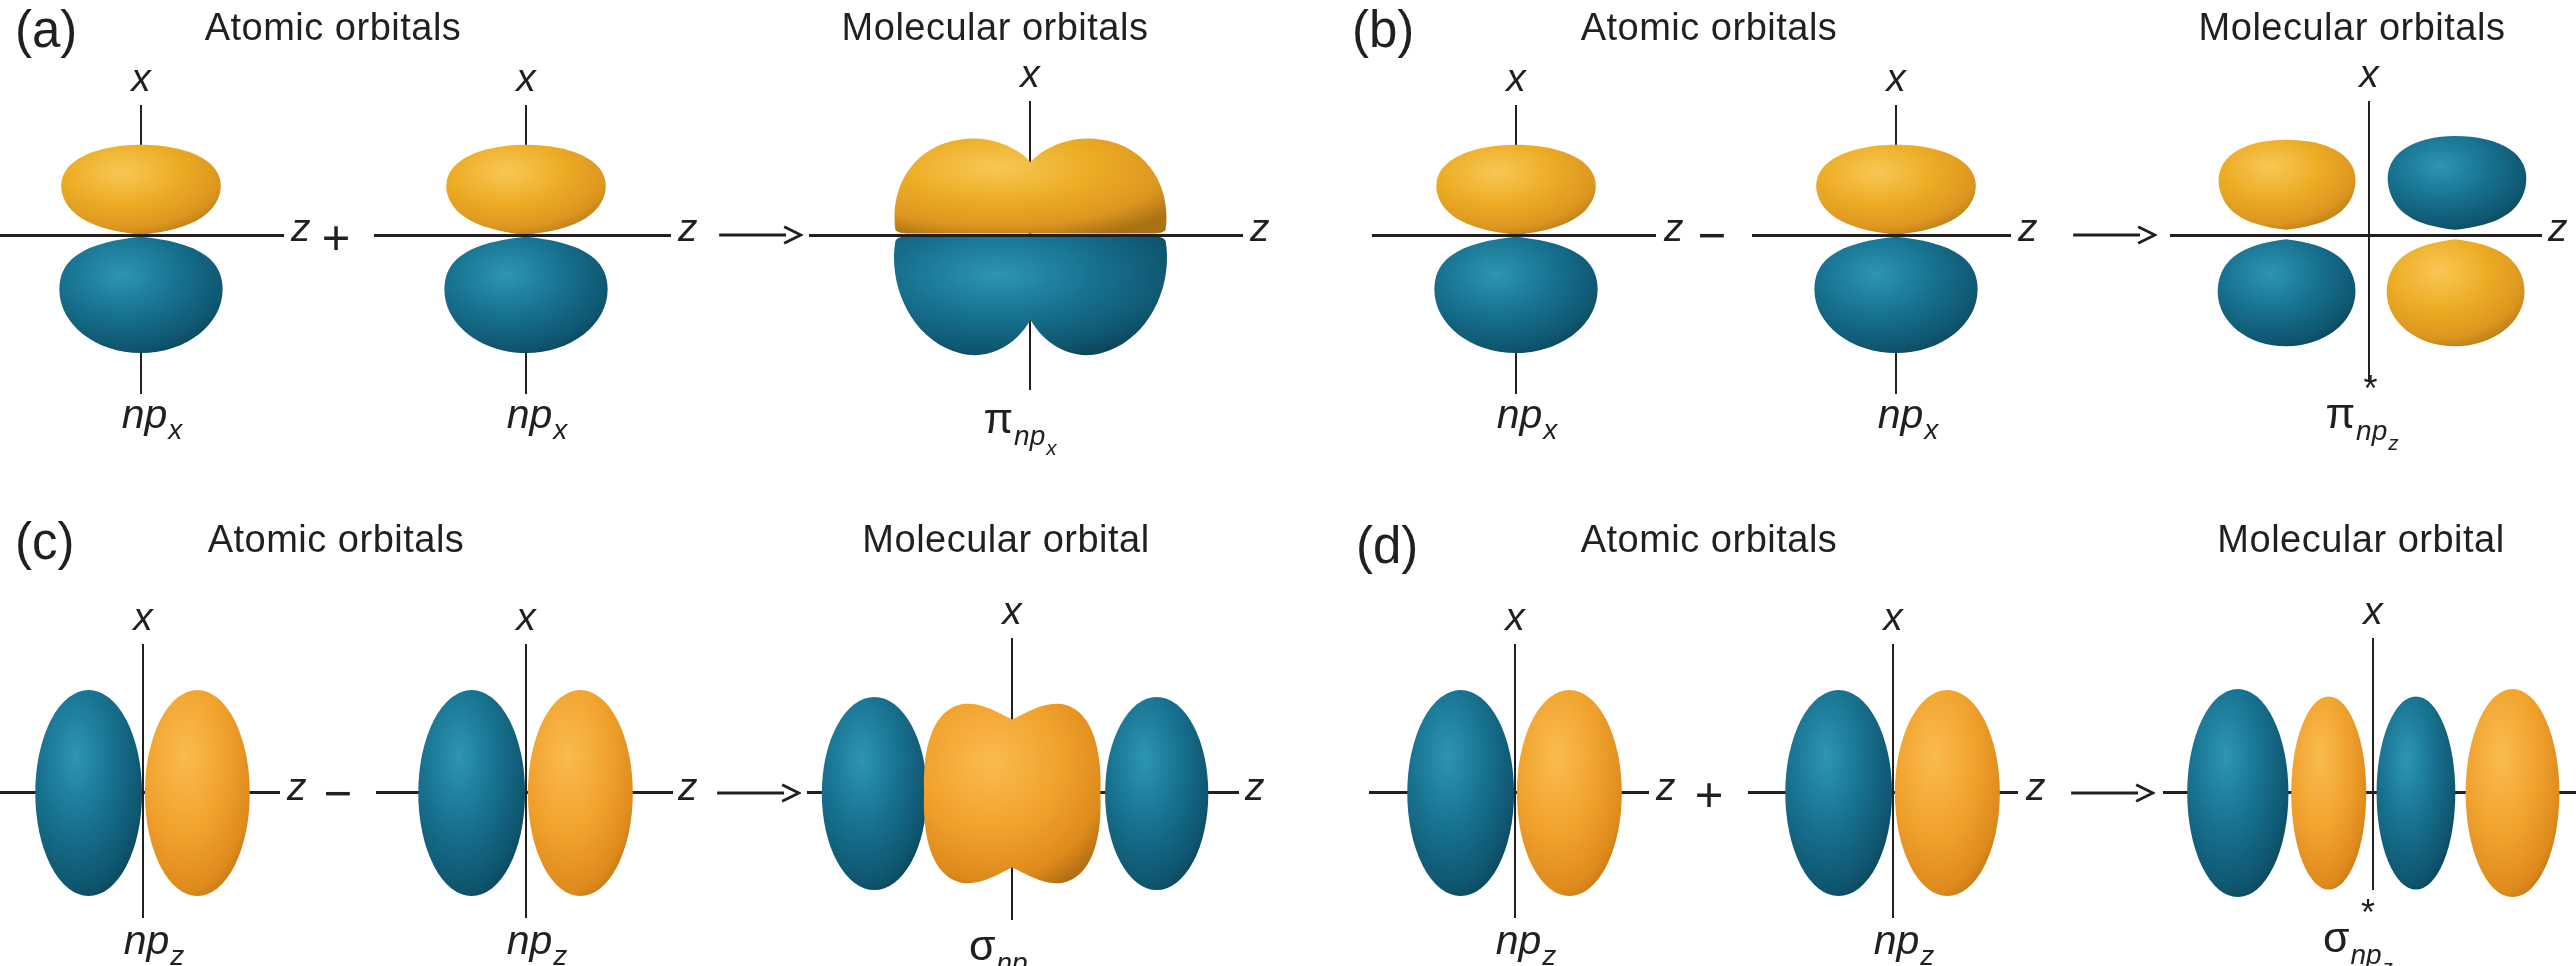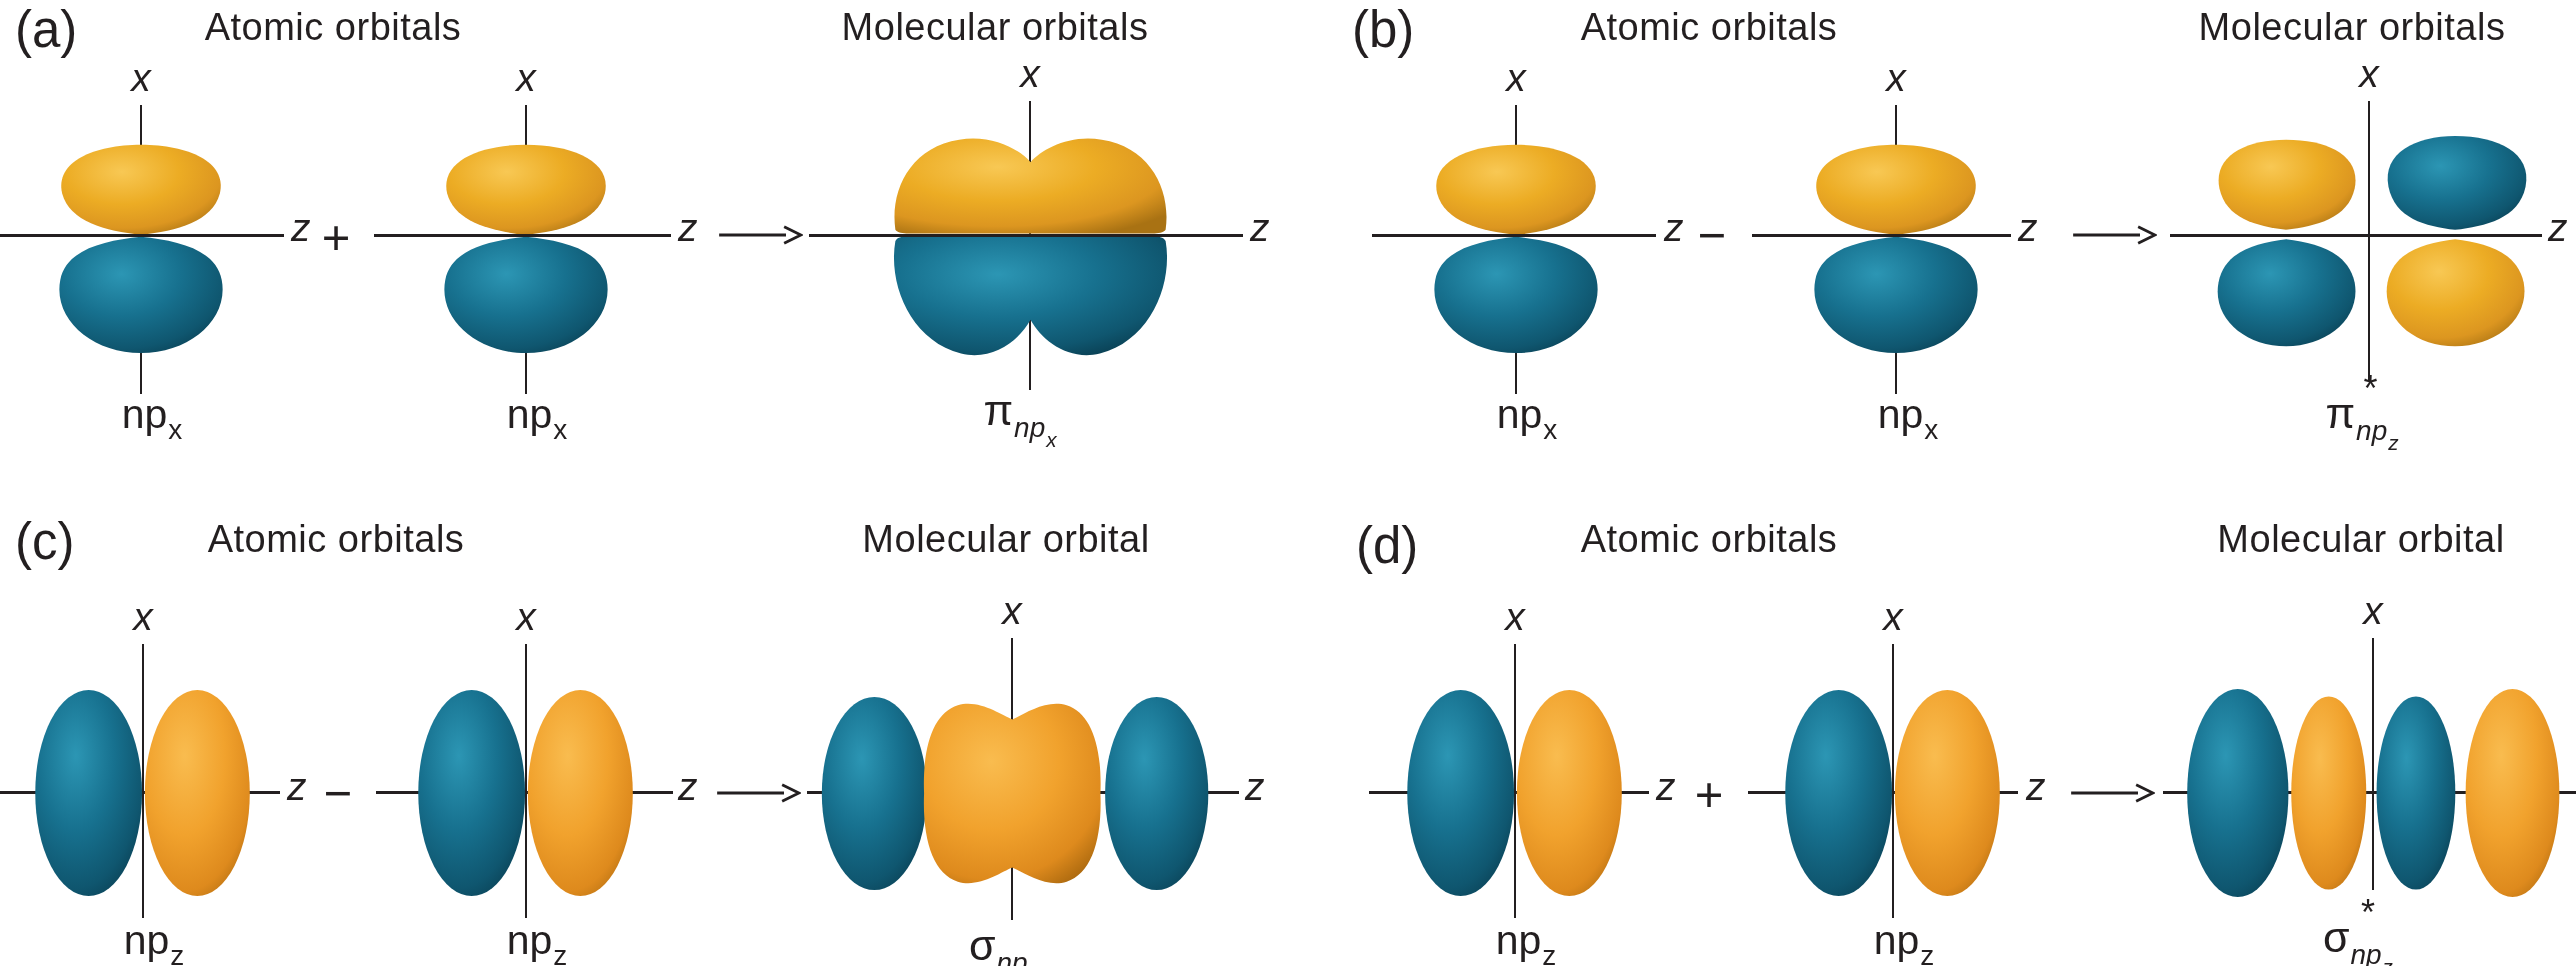--- a/index.html
+++ b/index.html
@@ -4,21 +4,21 @@
 <style>
   html,body{margin:0;padding:0;background:#fff}
   .canvas{position:relative;width:2576px;height:967px;background:#ffffff;overflow:hidden;
           font-family:"Liberation Sans",sans-serif;color:#231f20}
   .t{position:absolute;white-space:nowrap;line-height:1}
   .ctr{transform:translateX(-50%)}
   .title{font-size:38px;letter-spacing:0.5px}
   .plab{font-size:51px}
   .ax{font-size:39px;font-style:italic}
   .op{font-size:49px;transform:translate(-50%,-50%)}
-  .ol{font-size:41px;}
+  .ol{font-size:41px;font-style:italic}
   .ol .s{font-size:28px;position:relative;top:11.3px;margin-left:0.9px}
   .ml{font-size:43px}
   .ml .s1{font-size:28px;font-style:italic;position:relative;top:12.2px;margin-left:0.9px}
   .ml .s2{font-size:20.7px;position:relative;top:9.4px;margin-left:0.9px}
   .star{position:absolute;left:38px;top:-20.7px;font-size:36px;font-style:normal}
   .zl{position:absolute;height:2.8px;background:#231f20;z-index:3}
   .zl.under{z-index:1}
   .xl{position:absolute;width:2.3px;background:#231f20;z-index:1}
   .orb{position:absolute;z-index:2}
   .arrow{position:absolute;z-index:2}
@@ -87,21 +87,21 @@
     <path fill="url(#gT)" d="M98,102 C58,106 18,116 12,148 C4,190 46,226 98,226 C150,226 192,190 184,148 C178,116 138,106 98,102 Z"></path>
   </svg>
 
   <svg class="orb" style="left:886px;top:132px" width="289" height="233" viewBox="0 0 308 248">
     <path fill="url(#gY)" d="M10,104 C4,62 26,16 78,8 C112,2 142,18 154,32 C166,18 196,2 230,8 C282,16 304,62 298,104 C296,107 290,108 284,108 L24,108 C18,108 12,107 10,104 Z"></path>
     <path fill="url(#gT)" d="M10,116 C2,162 26,222 80,236 C114,244 142,222 154,200 C166,222 194,244 228,236 C282,222 306,162 298,116 C296,112 290,111 284,111 L24,111 C18,111 12,112 10,116 Z"></path>
   </svg>
 
   <div class="t ctr ol" style="left:152px;top:394px"><span>np</span><span class="s">x</span></div>
   <div class="t ctr ol" style="left:537px;top:394px"><span>np</span><span class="s">x</span></div>
-  <div class="t ctr ml" style="left:1020px;top:389px"><span class="star"></span><span>π</span><span class="s1"><span>np</span><span class="s2">x</span></span></div>
+  <div class="t ctr ml" style="left:1020px;top:397px"><span class="star"></span><span>π</span><span class="s1"><span>np</span><span class="s2">x</span></span></div>
 
   <div class="t plab" style="left:1352px;top:3.8px">(b)</div>
   <div class="t ctr title" style="left:1709px;top:7.5px">Atomic orbitals</div>
   <div class="t ctr title" style="left:2352px;top:7.5px">Molecular orbitals</div>
 
   <div class="t ctr ax" style="left:1516px;top:58px">x</div>
   <div class="t ctr ax" style="left:1896px;top:58px">x</div>
   <div class="t ctr ax" style="left:2369px;top:54px">x</div>
 
   <div class="xl" style="left:1515px;top:105px;height:289px"></div>

